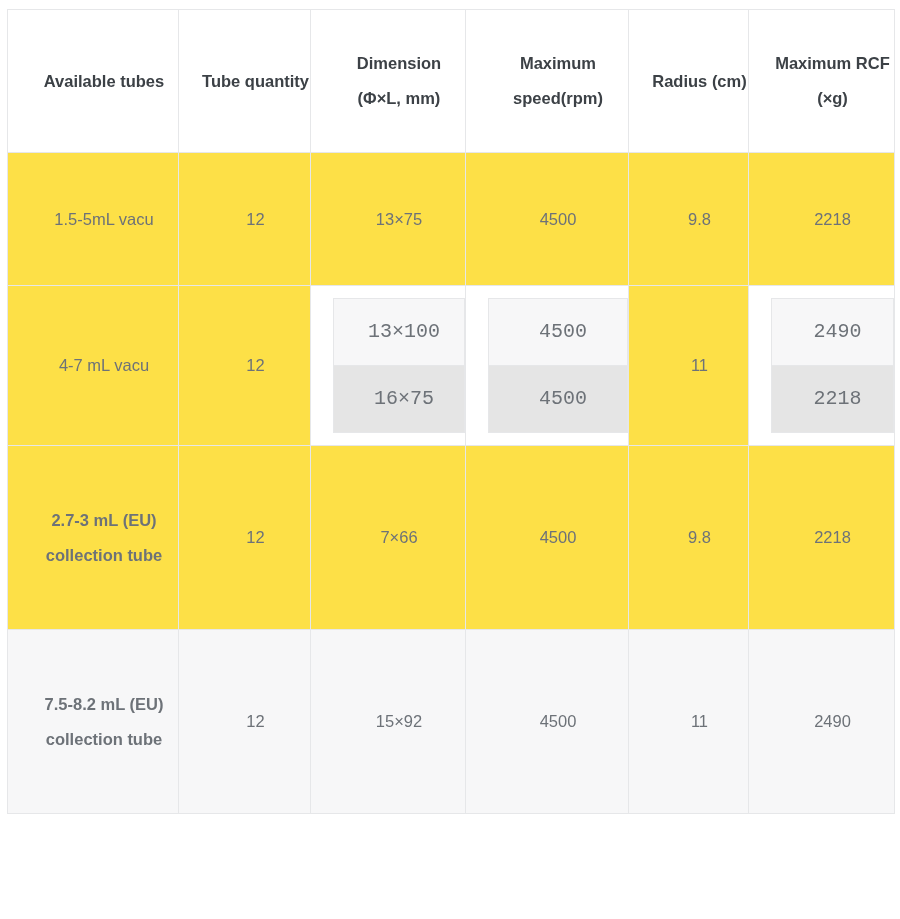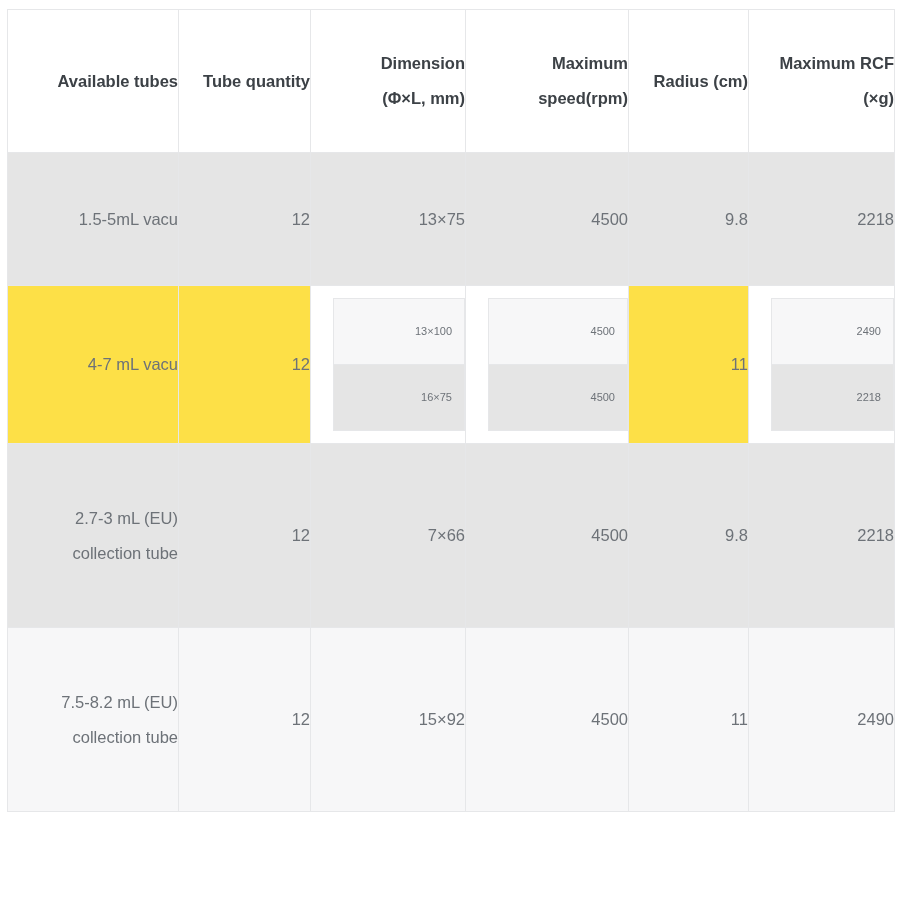--- a/index.html
+++ b/index.html
@@ -32,21 +32,21 @@
   table.spec-table col.c2 { width: 132px; }
   table.spec-table col.c3 { width: 155px; }
   table.spec-table col.c4 { width: 163px; }
   table.spec-table col.c5 { width: 120px; }
   table.spec-table col.c6 { width: 146px; }
 
   table.spec-table th,
   table.spec-table td {
     border: 1px solid #e6e7e9;
     vertical-align: middle;
-    text-align: right;
+    text-align: center;
     padding: 12px 0 12px 22px;
     box-sizing: border-box;
   }
 
   thead th {
     background: #ffffff;
     color: #3c4146;
     font-weight: bold;
     font-size: 16.5px;
     line-height: 2.1;
@@ -56,21 +56,21 @@
   }
 
   tbody td {
     color: #6d7278;
     font-weight: normal;
     font-size: 16.5px;
     line-height: 2.1;
   }
 
   tr.band-gray > td { background: #f7f7f8; }
-  tr.band-white > td { background: #e5e5e5; }
+  tr.band-white > td { background: #fde047; }
 
   
   td.merged-host {
     background: #fde047;
   }
   td.split-host {
     padding: 0;
     background: transparent;
     border: none;
     vertical-align: top;
@@ -78,32 +78,33 @@
   table.split-inner {
     width: 100%;
     height: 100%;
     border-collapse: collapse;
     table-layout: fixed;
   }
   table.split-inner td {
     border: 1px solid #e6e7e9;
     border-top: none;
     color: #6d7278;
-    font-size: 11px;
+    font-size: 20px;
     line-height: 2.1;
     padding: 12px 12px 12px 22px;
     height: 66px;
     box-sizing: border-box;
+    font-family: Liberation Mono, monospace;
   }
   table.split-inner tr:first-child td { border-top: 1px solid #e6e7e9; }
   table.split-inner tr.sub-gray td { background: #f7f7f8; }
   table.split-inner tr.sub-white td { background: #e5e5e5; }
 
   .tall { height: 133px; }
-  .xtall { height: 184px; }
+  .xtall { height: 184px; font-weight: bold; }
 </style>
 </head>
 <body>
 
 <div class="spec-table-wrap">
   <table class="spec-table">
     <colgroup>
       <col class="c1">
         <col class="c2">
         <col class="c3">

